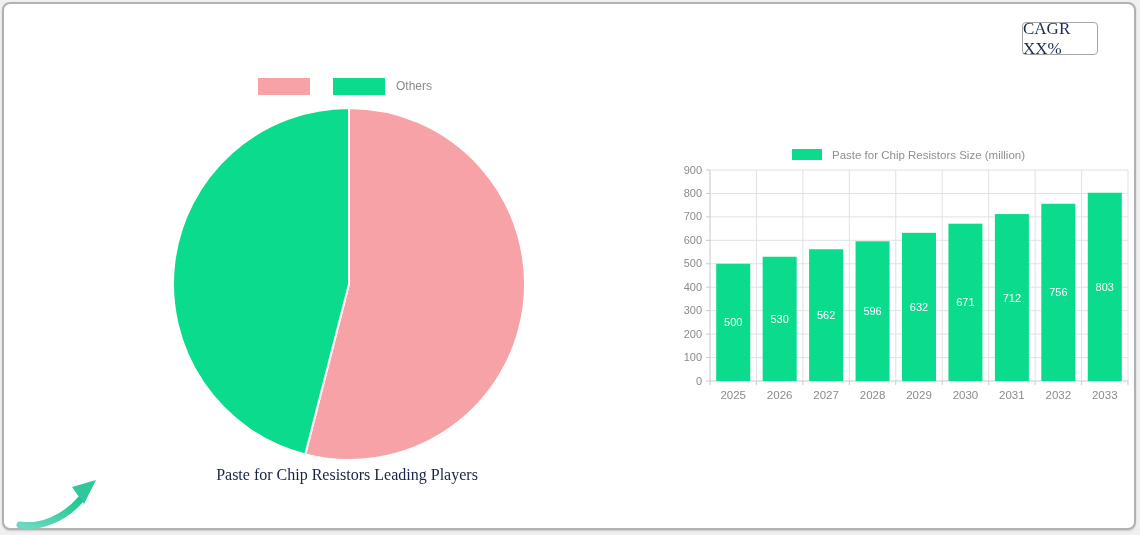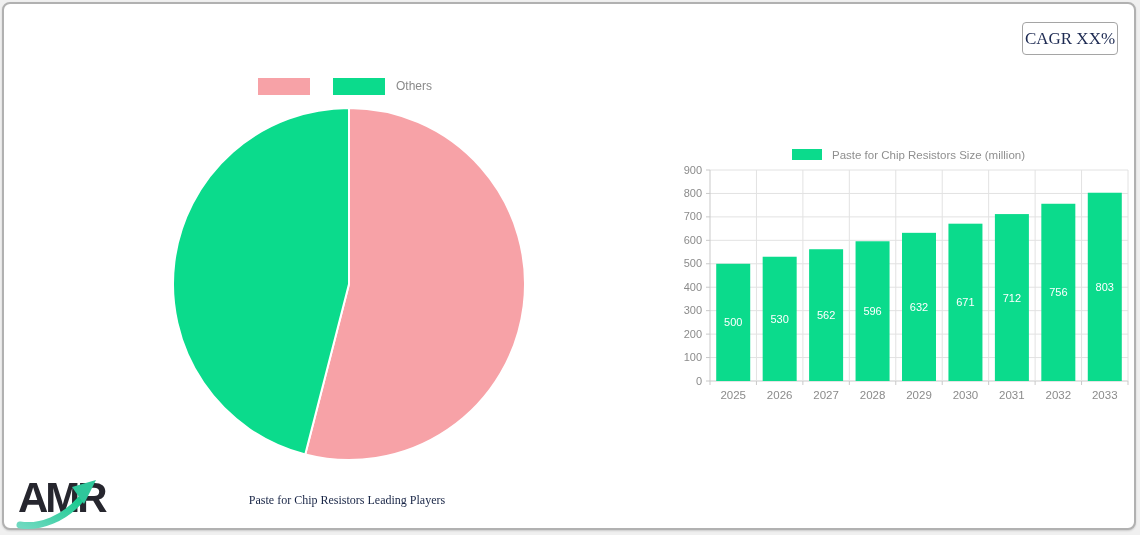--- a/index.html
+++ b/index.html
@@ -8,38 +8,38 @@
     background:#f0f0f0;
     font-family:"Liberation Sans", sans-serif;
     overflow:hidden;
   }
   .card{
     position:absolute;left:2px;top:2px;width:1130px;height:524px;
     background:#ffffff;border:2px solid #b1b1b1;border-radius:8px;
     box-shadow:0 1px 2px rgba(0,0,0,.15);
   }
   .cagr-badge{
-    position:absolute;left:1022px;top:22px;width:96px;height:33px;
+    position:absolute;left:1022px;top:22px;width:76px;height:33px;
     box-sizing:border-box;border:1px solid #a5a5a5;border-radius:4px;
     background:#ffffff;display:flex;align-items:center;justify-content:center;
     font-family:"Liberation Serif", serif;font-size:17px;color:#1d2a52;
   }
   .pie-legend{
     position:absolute;left:258px;top:77px;height:18px;
     display:flex;align-items:center;
   }
   .pie-legend .swatch{width:52px;height:17px;}
   .pie-legend .swatch + .swatch{margin-left:23px;}
   .pie-legend .lbl{
     margin-left:11px;font-size:12px;color:#8a8a8a;line-height:17px;
   }
   #pie-svg{position:absolute;left:171px;top:106px;}
   .pie-title{
     position:absolute;left:147px;top:466px;width:400px;text-align:center;
-    font-family:"Liberation Serif", serif;font-size:12px;color:#172445;margin-top:27px;
+    font-family:"Liberation Serif", serif;font-size:16px;color:#172445;
   }
   #bar-svg{position:absolute;left:675px;top:140px;}
   .logo{position:absolute;left:16px;top:477px;width:92px;height:54px;}
   .logo-text{
     position:absolute;left:2px;top:0px;
     font-weight:700;font-size:42px;line-height:42px;letter-spacing:-3px;
     color:#26262e;
   }
   .logo-arrow{position:absolute;left:0;top:-4px;pointer-events:none;}
 </style>
@@ -139,21 +139,20 @@
     <text x="336.88888888888886" y="259" text-anchor="middle" font-family="Liberation Sans, sans-serif" font-size="11.5" fill="#8b8b8b">2031</text>
     <rect x="366.33" y="63.76" width="34" height="177.24" fill="#0bdb8c"></rect>
     <text x="383.3333333333333" y="156.38" text-anchor="middle" font-family="Liberation Sans, sans-serif" font-size="11" fill="#ffffff">756</text>
     <text x="383.3333333333333" y="259" text-anchor="middle" font-family="Liberation Sans, sans-serif" font-size="11.5" fill="#8b8b8b">2032</text>
     <rect x="412.78" y="52.74" width="34" height="188.26" fill="#0bdb8c"></rect>
     <text x="429.77777777777777" y="150.87" text-anchor="middle" font-family="Liberation Sans, sans-serif" font-size="11" fill="#ffffff">803</text>
     <text x="429.77777777777777" y="259" text-anchor="middle" font-family="Liberation Sans, sans-serif" font-size="11.5" fill="#8b8b8b">2033</text>
   </svg>
 
 <div class="logo">
-  <div class="logo-text">AMR</div>
   <svg class="logo-arrow" width="96" height="60" viewBox="0 0 96 60">
     <defs>
       <linearGradient id="arrow-grad" x1="0" y1="1" x2="1" y2="0">
         <stop offset="0" stop-color="#6fd9c0"></stop>
         <stop offset="1" stop-color="#17c98e"></stop>
       </linearGradient>
     </defs>
     <path d="M4,52 C24,55 48,46 65,26" stroke="url(#arrow-grad)" stroke-width="7" fill="none" stroke-linecap="round"></path>
     <polygon points="56,14 80,7 68,31" fill="#2fc79b"></polygon>
   </svg>

